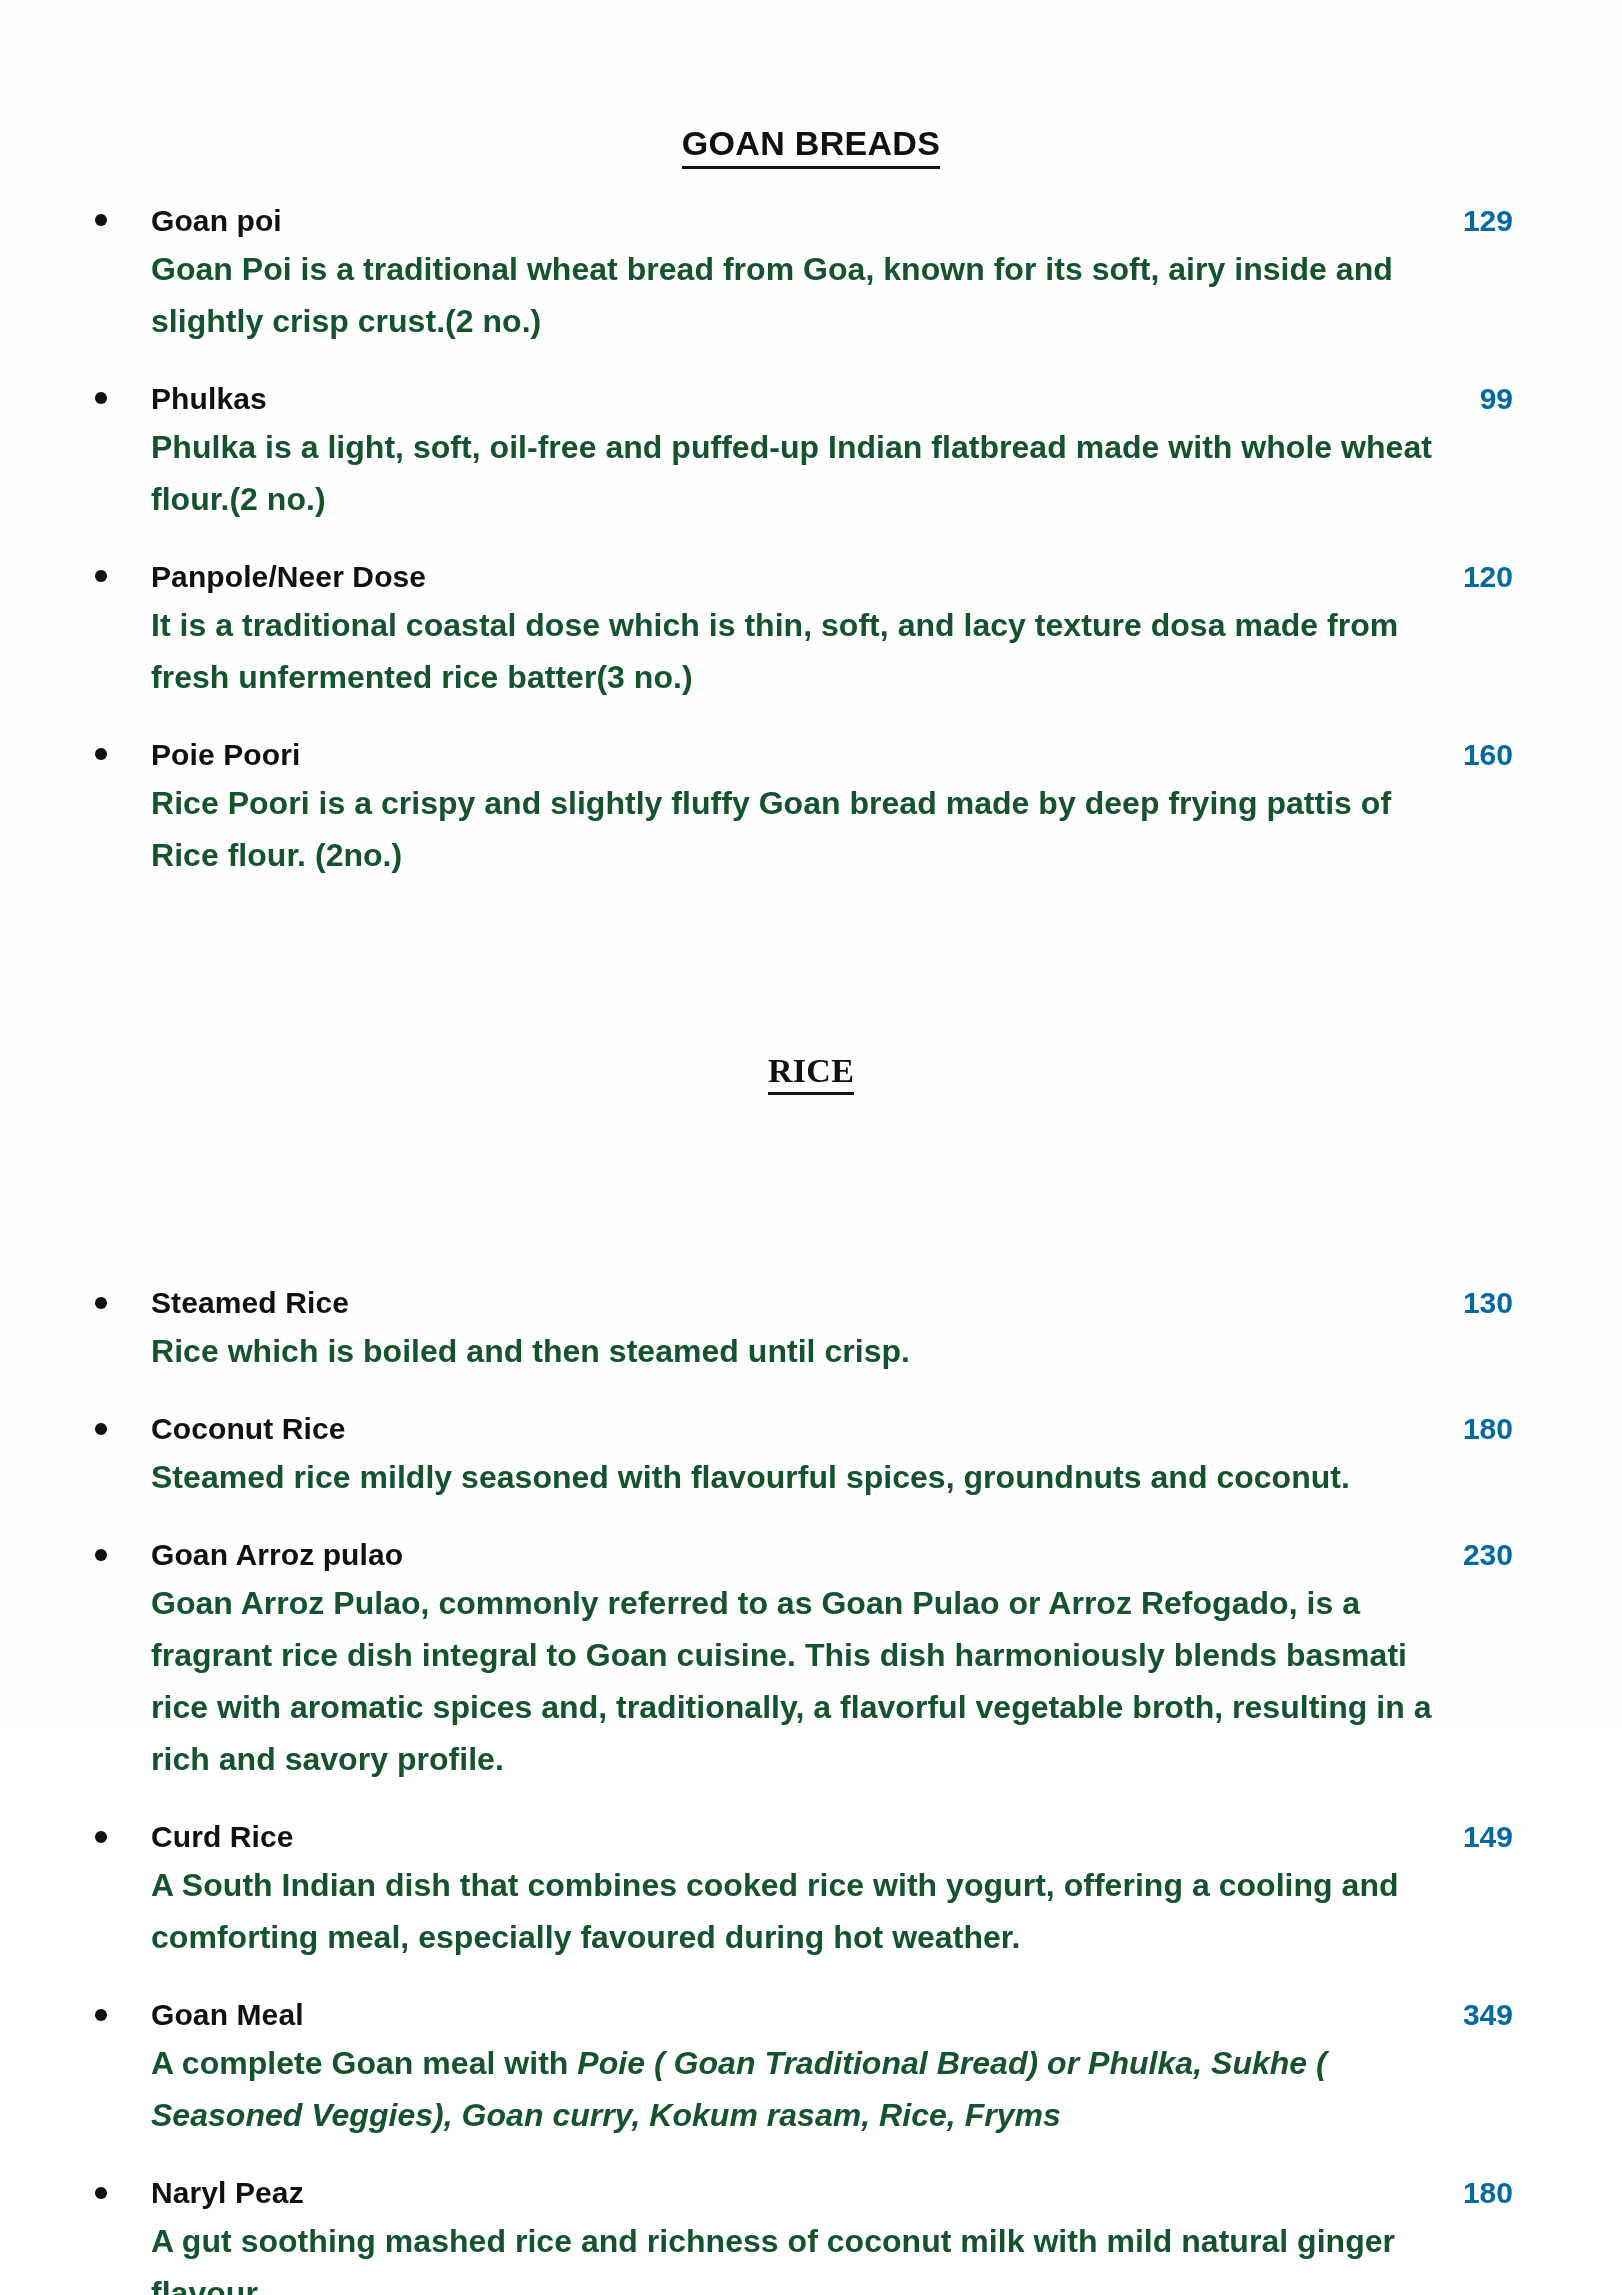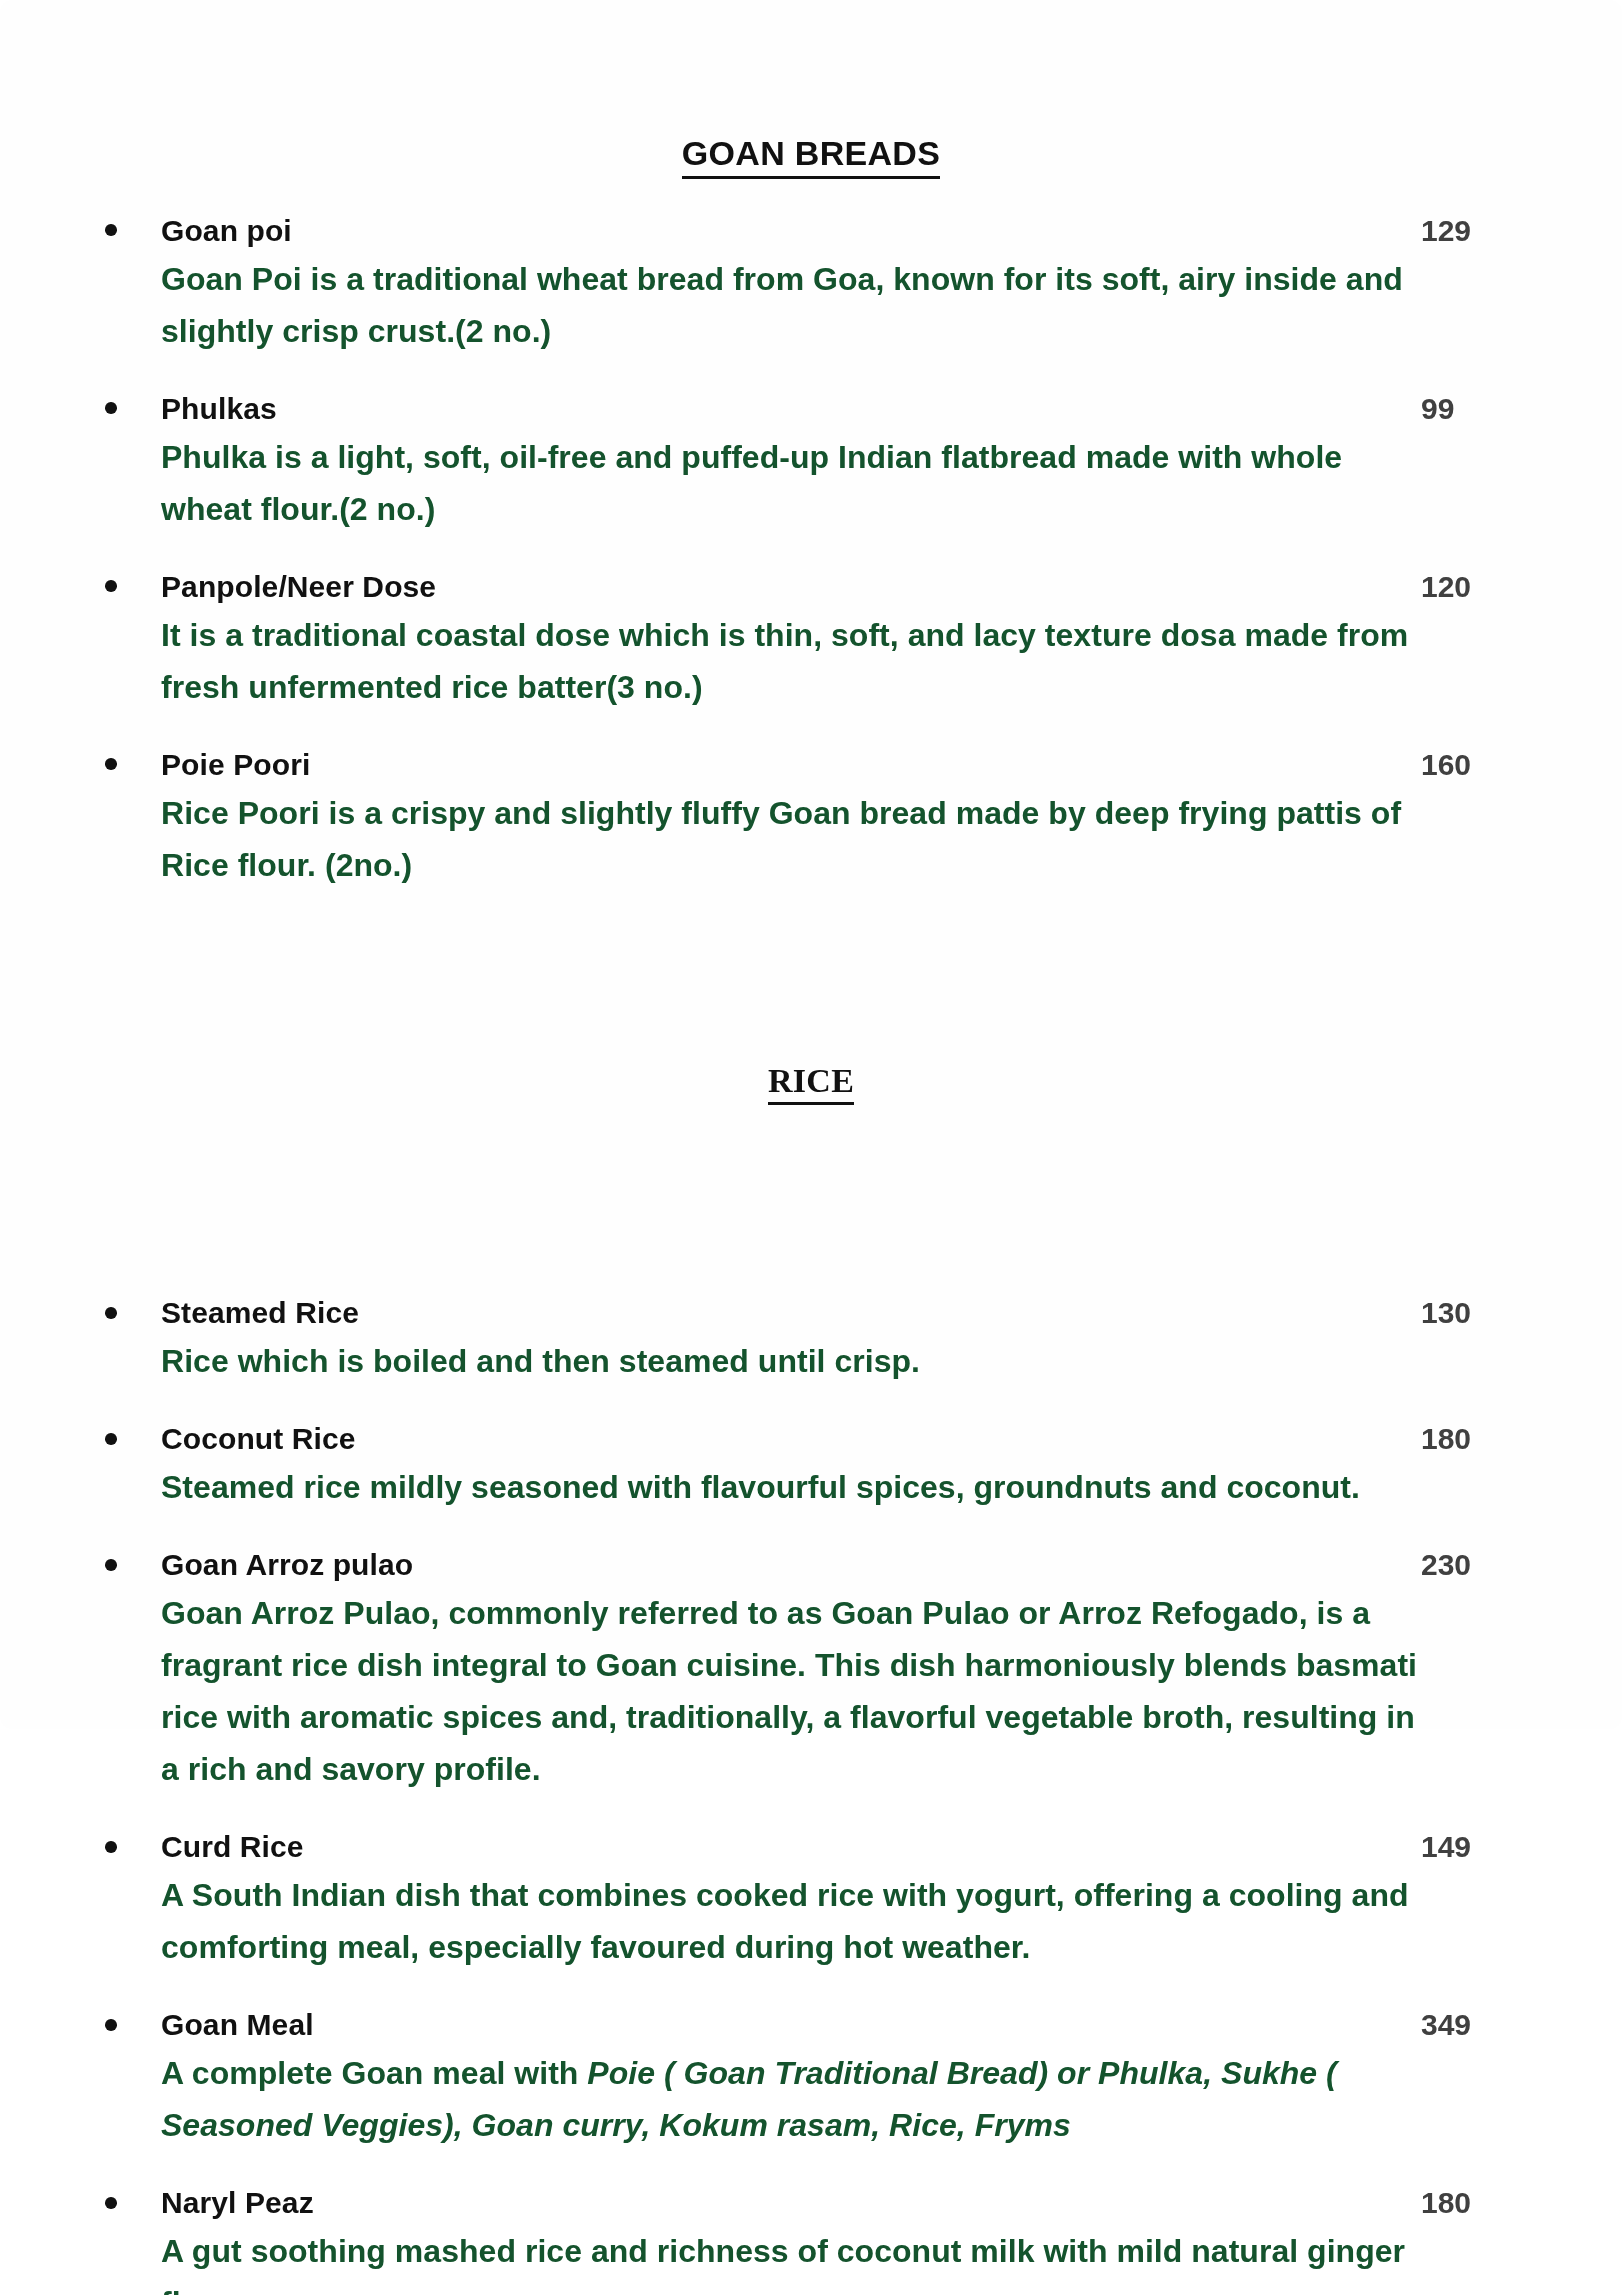--- a/index.html
+++ b/index.html
@@ -13,21 +13,21 @@
     font-family: "Liberation Sans", sans-serif;
     color: #0d0d0d;
     position: relative;
     overflow: hidden;
   }
 
   .page {
     box-sizing: border-box;
     width: 1622px;
     height: 1729px;
-    padding: 10px;
+    padding: 0;
     background: #fefefe;
     position: relative;
     border-radius: 12px;
   }
 
   
   .section-heading {
     text-align: center;
     font-size: 34px;
     font-weight: bold;
@@ -76,23 +76,23 @@
     letter-spacing: 0.1px;
     line-height: 40px;
     display: inline-block;
   }
   .item-price {
     position: absolute;
     right: -48px;
     top: 0;
     font-size: 30px;
     font-weight: bold;
-    color: #404040;
+    color: #0369a1;
     line-height: 40px;
-    text-align: left;
+    text-align: right;
     min-width: 82px;
   }
   .item-desc {
     font-size: 32px;
     font-weight: bold;
     line-height: 52px;
     color: #14532d;
     letter-spacing: 0.03px;
     margin: 0;
     padding-right: 24px;

